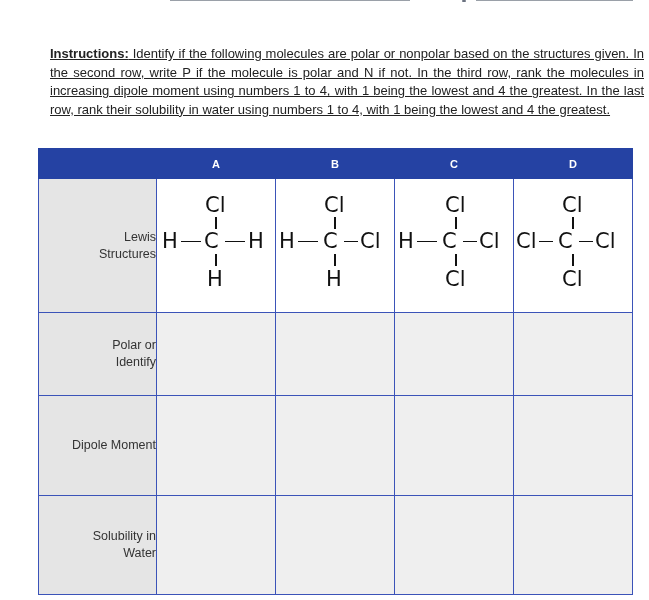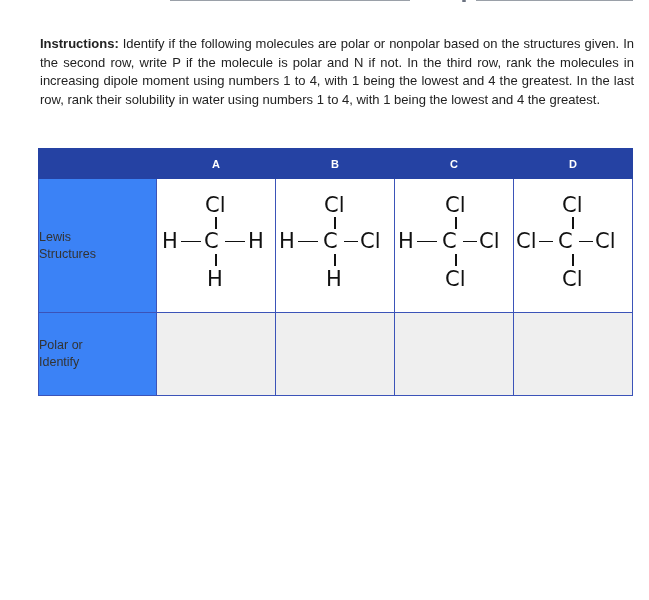--- a/index.html
+++ b/index.html
@@ -4,36 +4,36 @@
 <style>
   html,body{margin:0;padding:0;background:#ffffff;}
   body{width:649px;height:600px;position:relative;overflow:hidden;font-family:"Liberation Sans","DejaVu Sans",sans-serif;color:#222;}
   .topline{position:absolute;top:0;height:1px;background:#9aa0a8;}
   .topdot{position:absolute;top:0;width:4px;height:2px;background:#6b7280;border-radius:1px;}
   .instructions{position:absolute;left:38px;top:33px;width:594px;font-size:13px;line-height:18.6px;text-align:justify;color:#222;}
   .instructions b{font-weight:bold;}
   table.ws{position:absolute;left:38px;top:148px;border-collapse:collapse;table-layout:fixed;}
   table.ws th, table.ws td{border:1.5px solid #3b53b8;padding:0;}
   table.ws thead th{background:#2542a3;color:#fff;height:29px;font-size:11px;font-weight:bold;text-align:center;border-color:#2542a3;}
-  table.ws td.label{width:117px;text-align:left;font-size:12.5px;line-height:17px;color:#333;background:#3b82f6;}
+  table.ws td.label{width:117px;text-align:right;font-size:12.5px;line-height:17px;color:#333;background:#e5e5e5;}
   table.ws td.struct{background:#fff;text-align:center;}
   table.ws td.ans{background:#efefef;}
   .mol{position:relative;width:118px;height:132px;font-family:"DejaVu Sans","Liberation Sans",sans-serif;font-size:21px;color:#111;}
   .mol span{position:absolute;line-height:22px;}
   .bond-v{position:absolute;width:1.5px;background:#111;}
   .bond-h{position:absolute;height:1.5px;background:#111;}
 </style>
 </head>
 <body>
 
 <div class="topline" style="left:170px;width:240px;"></div>
 <div class="topdot" style="left:462px;"></div>
 <div class="topline" style="left:476px;width:157px;"></div>
 
-<p class="instructions" style="margin:2px;">
+<p class="instructions" style="margin:12px;text-decoration:underline;">
   <b>Instructions:</b><span> Identify if the following molecules are polar or nonpolar based on the structures given. In the second row, write P if the molecule is polar and N if not. In the third row, rank the molecules in increasing dipole moment using numbers 1 to 4, with 1 being the lowest and 4 the greatest. In the last row, rank their solubility in water using numbers 1 to 4, with 1 being the lowest and 4 the greatest.</span>
 </p>
 
 <table class="ws">
   <thead>
     <tr>
       <th style="width:117px;"></th>
       <th style="width:117px;">A</th>
       <th style="width:117px;">B</th>
       <th style="width:117px;">C</th>
@@ -100,14 +100,28 @@
         </div>
       </td>
     </tr>
     <tr style="height:83px;">
       <td class="label"><span style="display:inline-block;width:70px;">Polar or Identify</span></td>
       <td class="ans"></td>
       <td class="ans"></td>
       <td class="ans"></td>
       <td class="ans"></td>
     </tr>
+    <tr style="height:100px;">
+      <td class="label"><span>Dipole Moment</span></td>
+      <td class="ans"></td>
+      <td class="ans"></td>
+      <td class="ans"></td>
+      <td class="ans"></td>
+    </tr>
+    <tr style="height:99px;">
+      <td class="label"><span style="display:inline-block;width:80px;">Solubility in Water</span></td>
+      <td class="ans"></td>
+      <td class="ans"></td>
+      <td class="ans"></td>
+      <td class="ans"></td>
+    </tr>
   </tbody>
 </table>
 
 </body></html>

